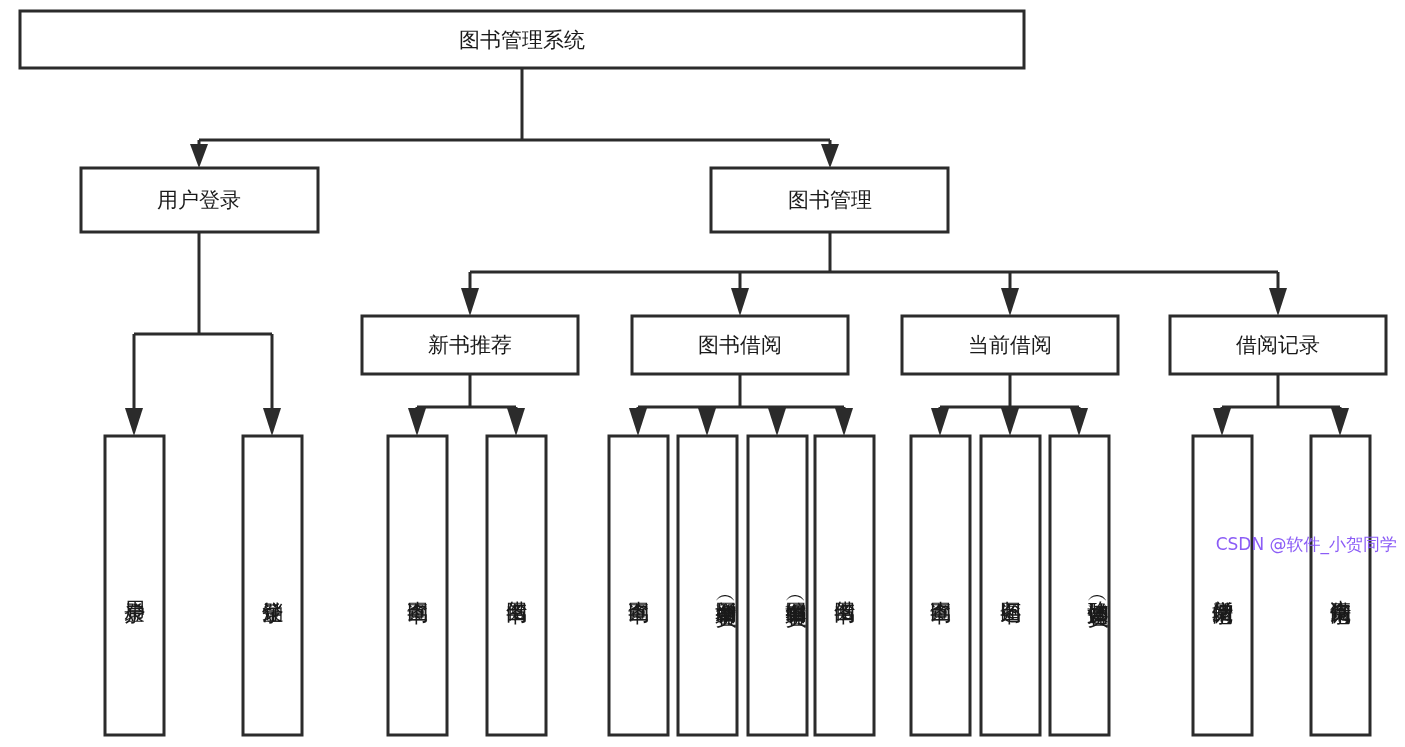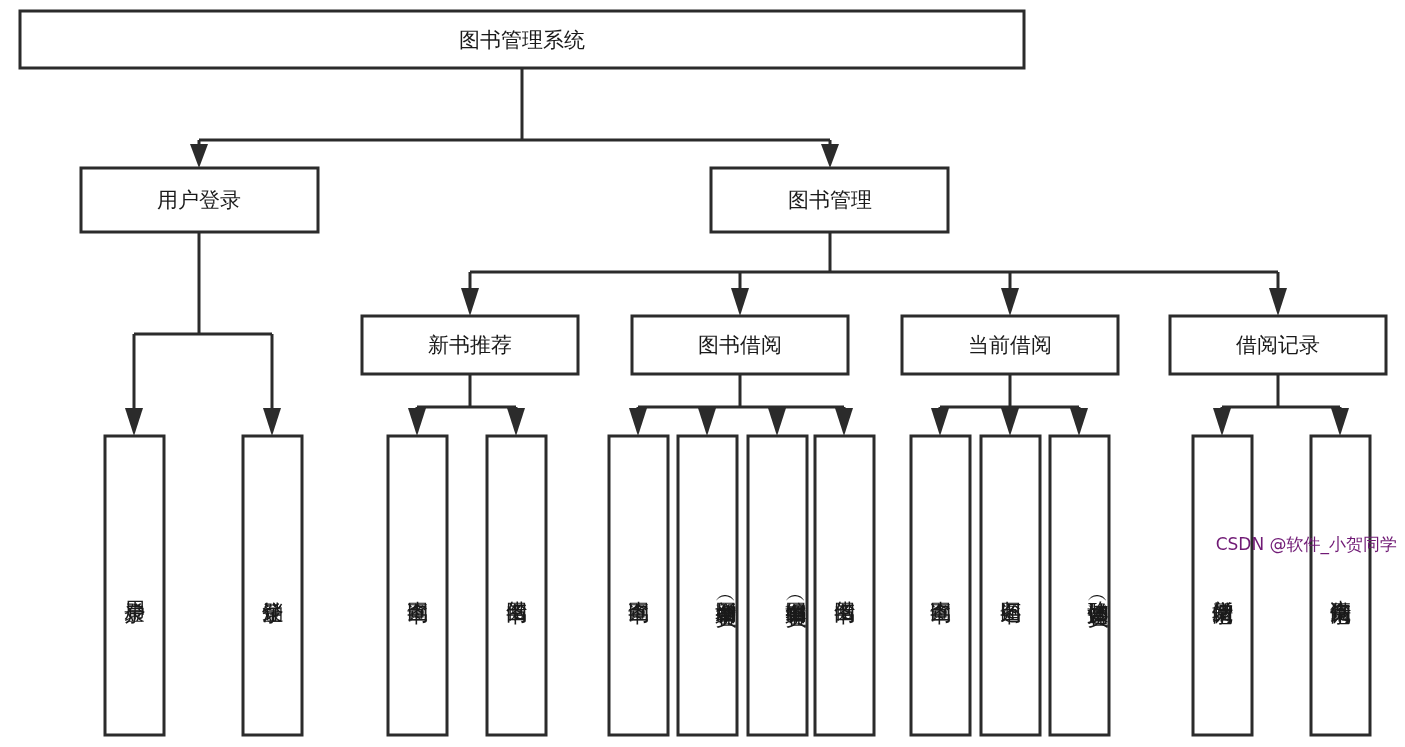--- a/index.html
+++ b/index.html
@@ -69,21 +69,21 @@
   }
   .vlabel.centered {
     align-items: center;
   }
   .watermark {
     position: absolute;
     right: 8px;
     bottom: 4px;
     font-family: "DejaVu Sans", "Liberation Sans", sans-serif;
     font-size: 17px;
-    color: #701a75;
+    color: #8b5cf6;
     white-space: nowrap;
     user-select: none;
   }
 </style>
 </head>
 <body>
 
 <div id="diagram-root">
 
   <svg id="tree-svg" viewBox="0 0 1405 747">

